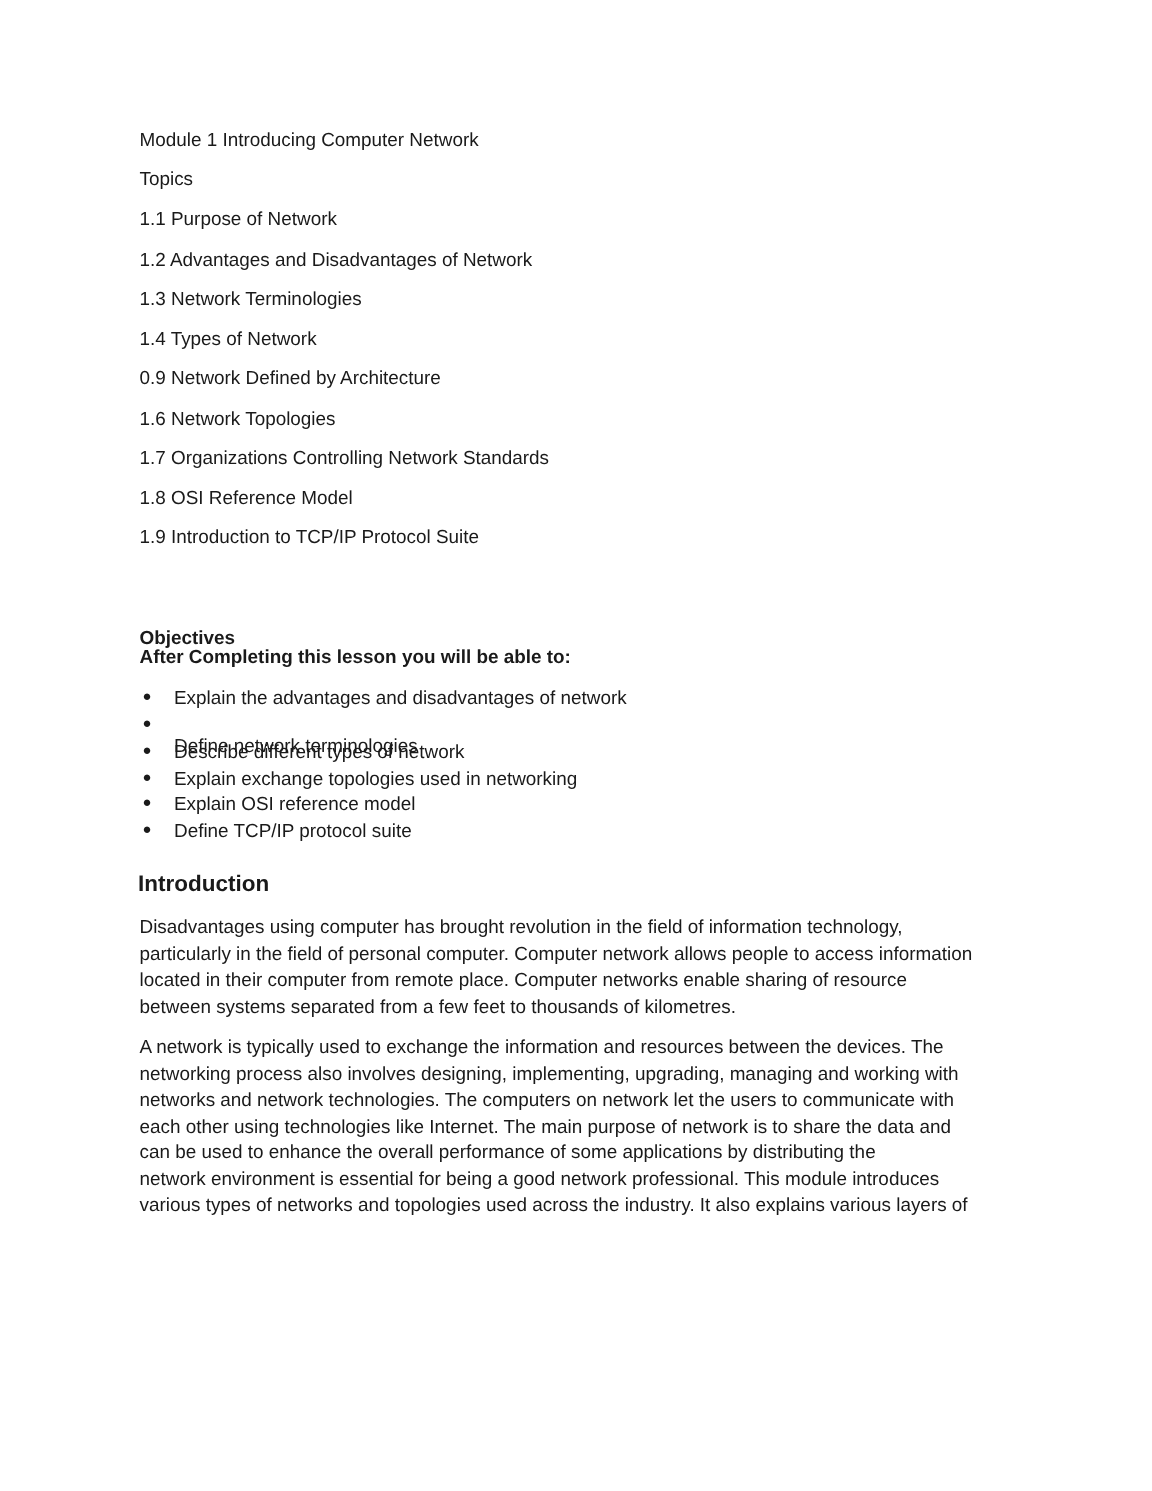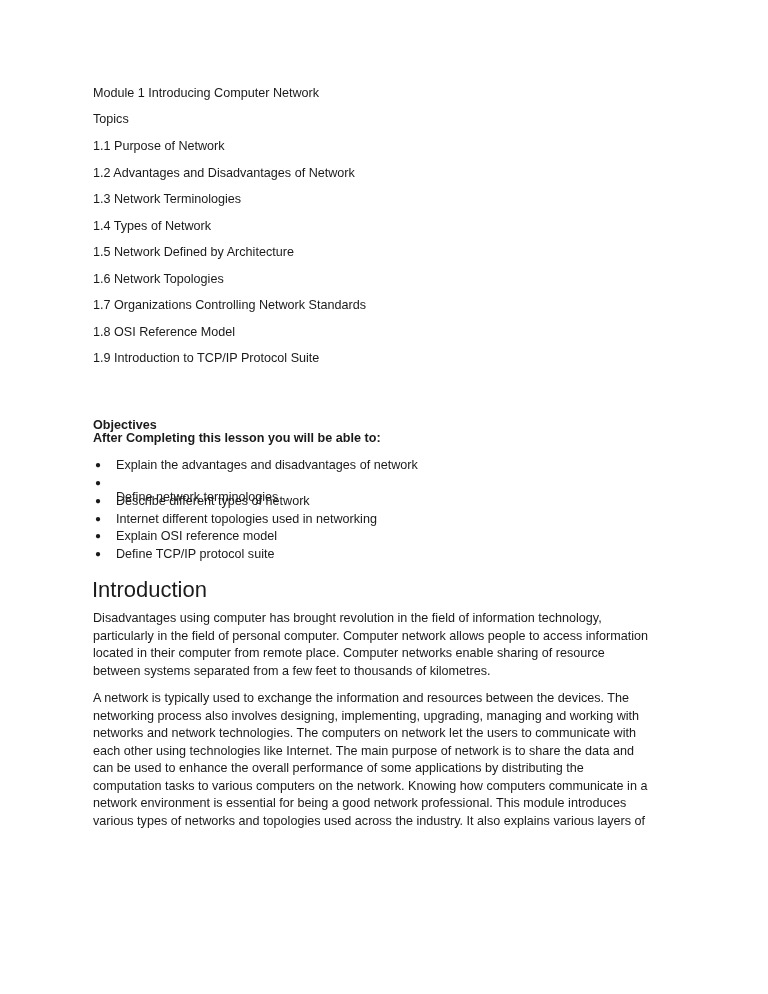--- a/index.html
+++ b/index.html
@@ -3,56 +3,56 @@
   <meta charset="utf-8">
   <style>
     html, body { margin: 0; padding: 0; background: #ffffff; }
     body { width: 768px; height: 994px; position: relative; overflow: hidden;
            font-family: "Liberation Sans", sans-serif; color: #1a1a1a; }
     .page { position: absolute; left: 0; top: 0; width: 768px; height: 994px; background: #fff; }
     .line { position: absolute; left: 93px; font-size: 12.6px; line-height: 16px; white-space: nowrap; }
     .bold { font-weight: bold; }
     .bullet { position: absolute; left: 95px; font-size: 10px; line-height: 16px; }
     .bullet-text { position: absolute; left: 116px; font-size: 12.6px; line-height: 16px; white-space: nowrap; }
-    .heading { position: absolute; left: 92px; font-size: 22px; font-weight: normal; line-height: 22px; }
+    .heading { position: absolute; left: 92px; font-size: 15px; font-weight: bold; line-height: 22px; }
     .para { position: absolute; left: 93px; width: 590px; font-size: 12.6px; line-height: 17.5px; }
     .para span { display: block; white-space: nowrap; }
   </style>
 </head>
 <body>
 
 <div class="page">
 
   <div class="line" style="top:85px">Module 1  Introducing Computer Network</div>
   <div class="line" style="top:111px">Topics</div>
 
   <div>
     <div class="line" style="top:138px">1.1 Purpose of Network</div>
     <div class="line" style="top:165px">1.2 Advantages and Disadvantages of Network</div>
     <div class="line" style="top:191px">1.3 Network Terminologies</div>
     <div class="line" style="top:218px">1.4 Types of Network</div>
-    <div class="line" style="top:244px">1.5 Network Defined by Architecture</div>
+    <div class="line" style="top:244px">0.9 Network Defined by Architecture</div>
     <div class="line" style="top:271px">1.6 Network Topologies</div>
     <div class="line" style="top:297px">1.7 Organizations Controlling Network Standards</div>
     <div class="line" style="top:324px">1.8 OSI Reference Model</div>
     <div class="line" style="top:350px">1.9 Introduction to TCP/IP Protocol Suite</div>
   </div>
 
   <div class="line bold" style="top:417px">Objectives</div>
   <div class="line bold" style="top:430px">After Completing this lesson you will be able to:</div>
 
   <div>
     <span class="bullet" style="top:457px">●</span>
     <span class="bullet-text" style="top:457px">Explain the advantages and disadvantages of network</span>
     <span class="bullet" style="top:475px">●</span>
     <span class="bullet-text" style="top:489px">Define network terminologies</span>
     <span class="bullet" style="top:493px">●</span>
     <span class="bullet-text" style="top:493px">Describe different types of network</span>
     <span class="bullet" style="top:511px">●</span>
-    <span class="bullet-text" style="top:511px">Internet different topologies used in networking</span>
+    <span class="bullet-text" style="top:511px">Explain exchange topologies used in networking</span>
     <span class="bullet" style="top:528px">●</span>
     <span class="bullet-text" style="top:528px">Explain OSI reference model</span>
     <span class="bullet" style="top:546px">●</span>
     <span class="bullet-text" style="top:546px">Define TCP/IP protocol suite</span>
   </div>
 
   <div class="heading" style="top:579px">Introduction</div>
 
   <div class="para" style="top:610px">
     <span>Disadvantages using computer has brought revolution in the field of information technology,</span>
@@ -60,18 +60,17 @@
     <span>located in their computer from remote place. Computer networks enable sharing of resource</span>
     <span>between systems separated from a few feet to thousands of kilometres.</span>
   </div>
 
   <div class="para" style="top:690px">
     <span>A network is typically used to exchange the information and resources between the devices. The</span>
     <span>networking process also involves designing, implementing, upgrading, managing and working with</span>
     <span>networks and network technologies. The computers on network let the users to communicate with</span>
     <span>each other using technologies like Internet. The main purpose of network is to share the data and</span>
     <span>can be used to enhance the overall performance of some applications by distributing the</span>
-    <span>computation tasks to various computers on the network. Knowing how computers communicate in a</span>
     <span>network environment is essential for being a good network professional. This module introduces</span>
     <span>various types of networks and topologies used across the industry. It also explains various layers of</span>
   </div>
 
 </div>
 
 </body></html>

